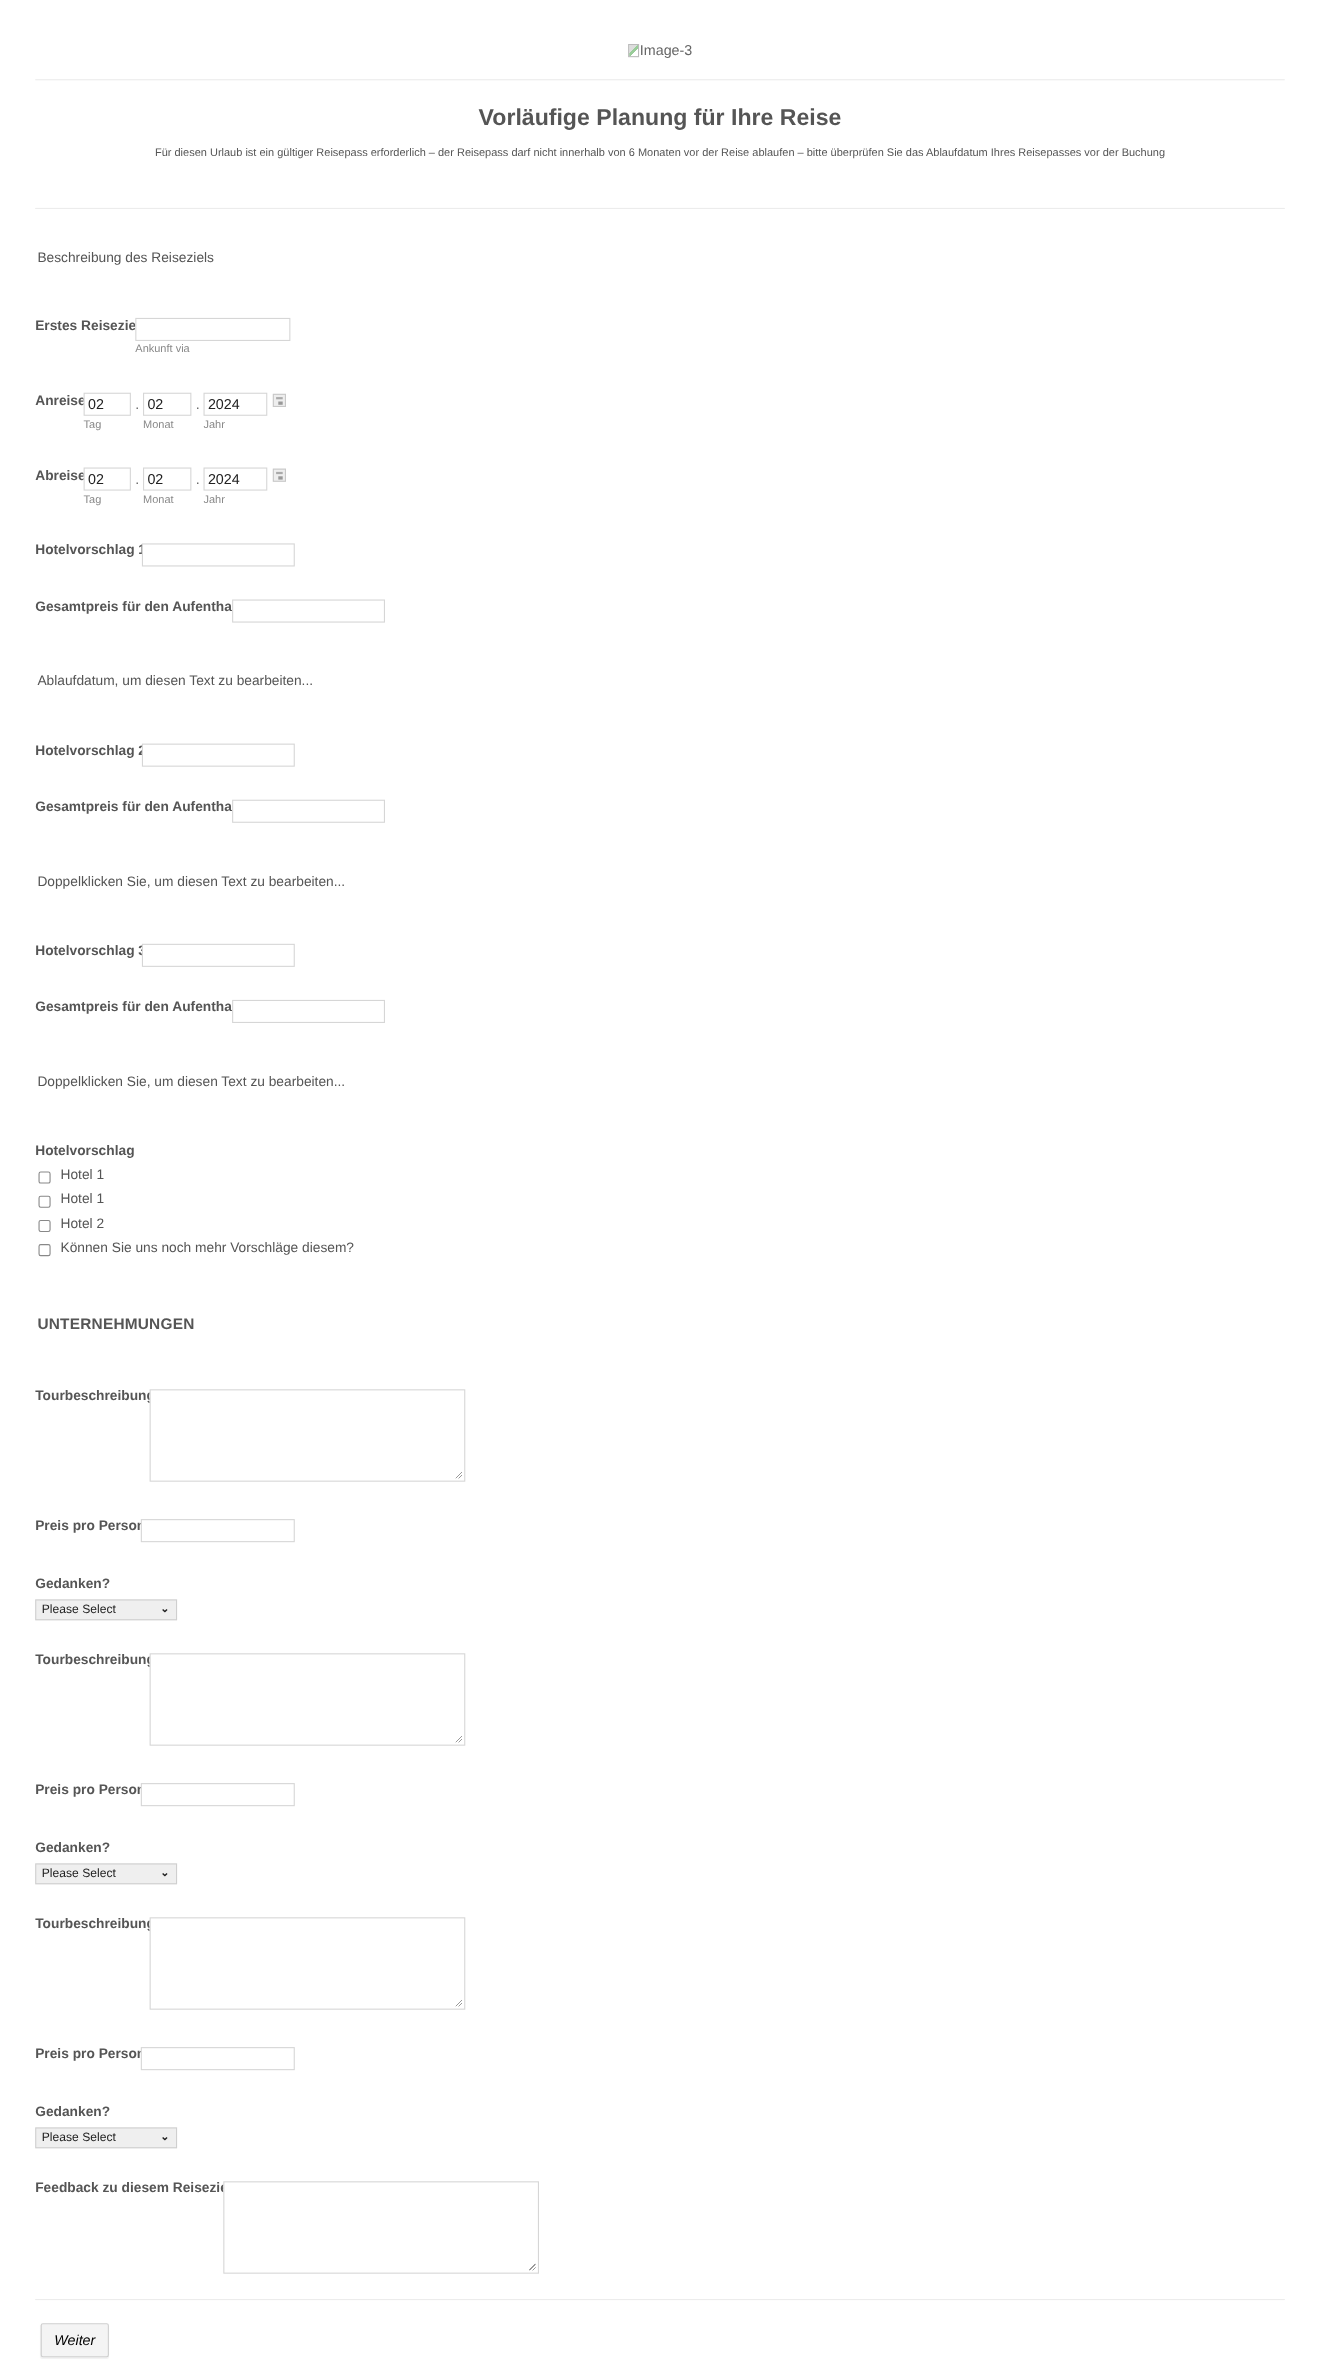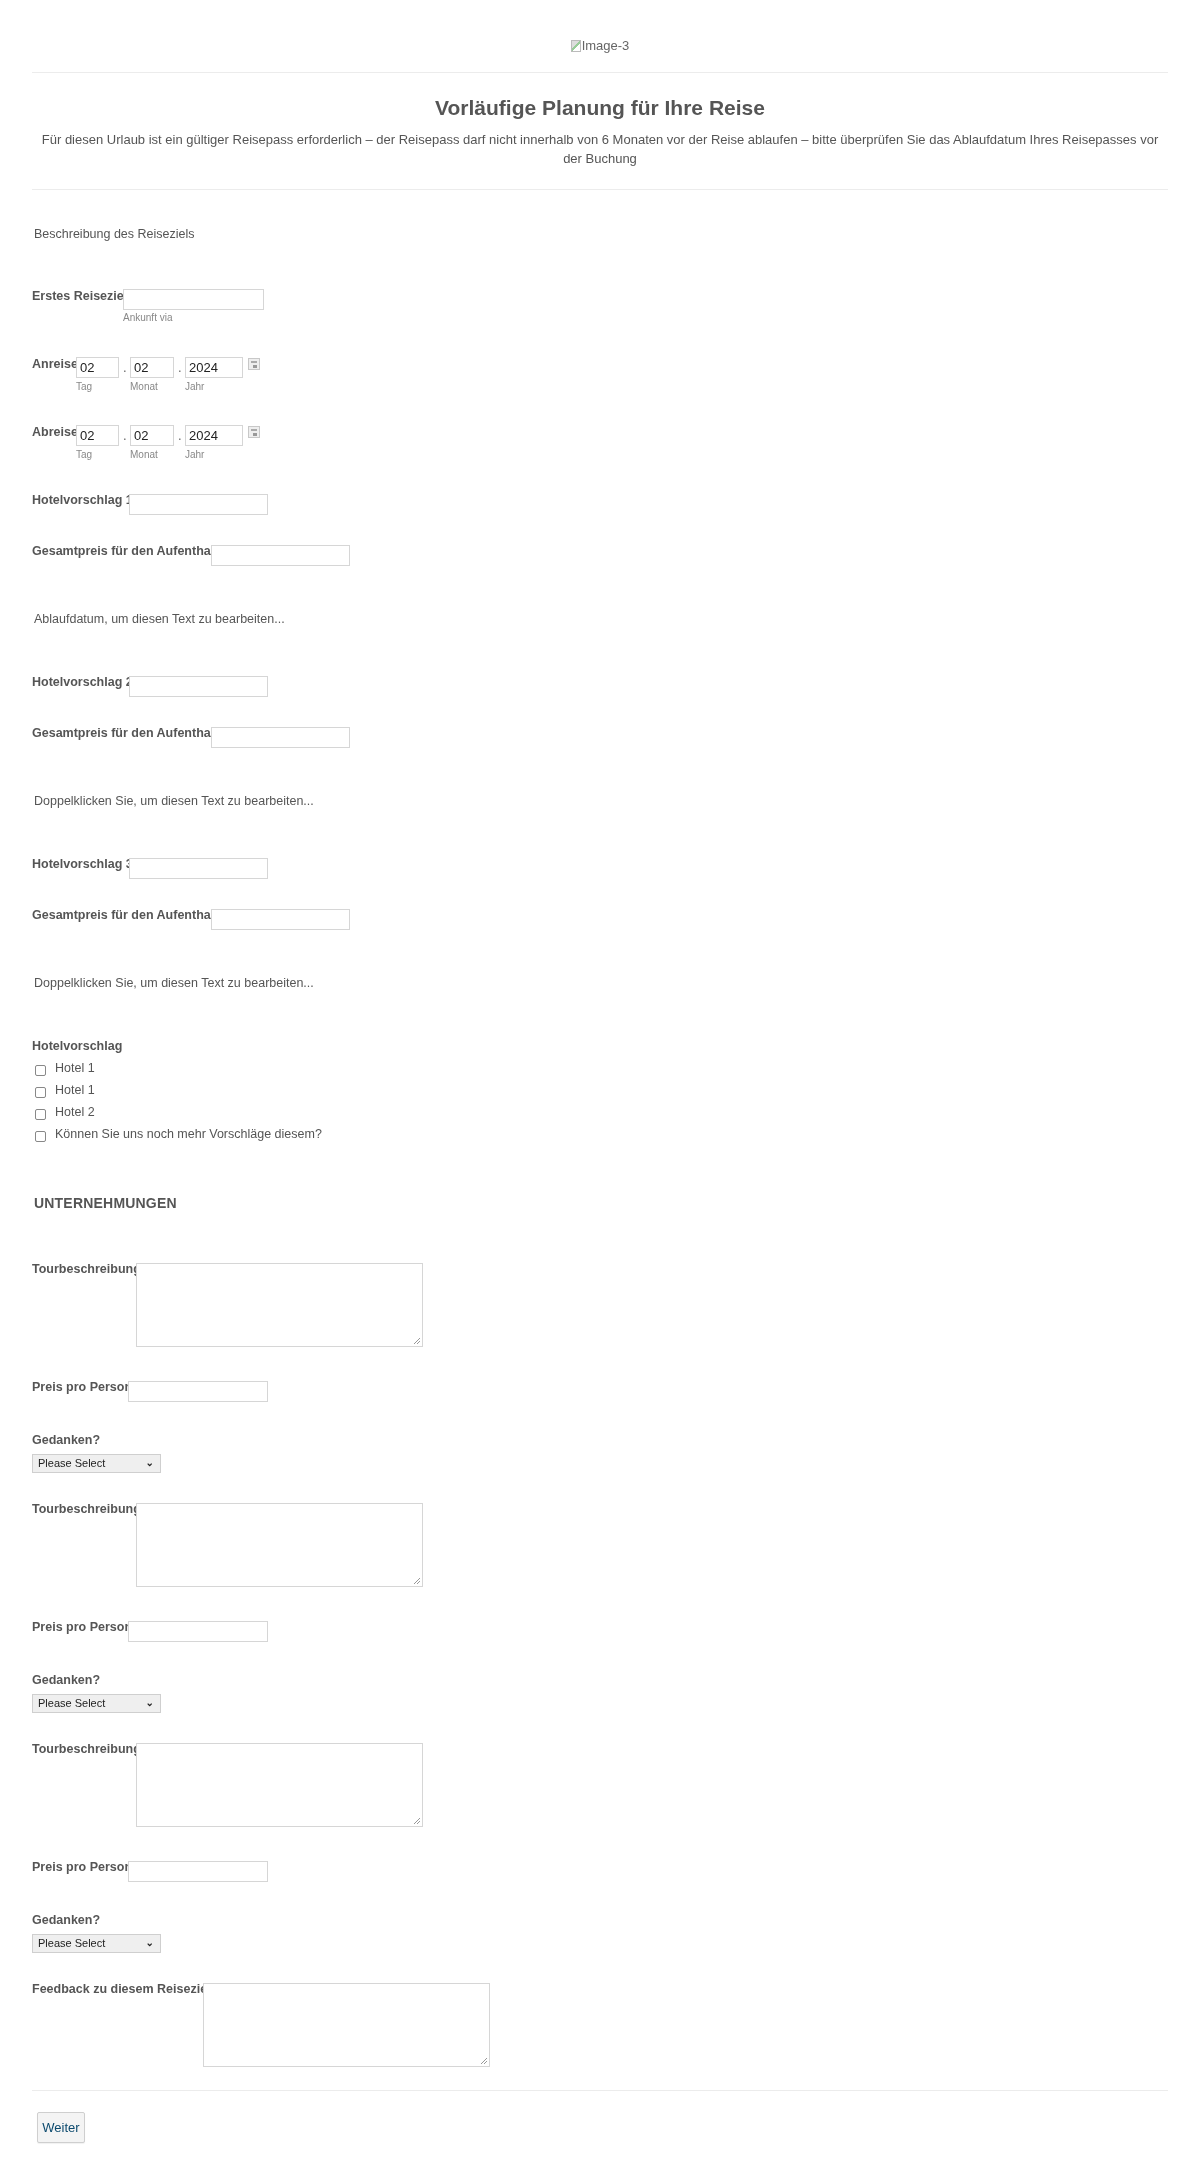--- a/index.html
+++ b/index.html
@@ -5,21 +5,21 @@
     * { box-sizing: border-box; }
     html, body { margin: 0; padding: 0; background: #fff; }
     body {
       width: 1200px; height: 2164px; position: relative; overflow: hidden;
       font-family: "Liberation Sans", sans-serif; color: #555;
     }
     .divider { position: absolute; left: 32px; width: 1136px; height: 0; border-top: 1px solid #ececec; }
     .broken-img { position: absolute; top: 38px; left: 0; width: 1200px; text-align: center; font-size: 13px; color: #666; }
     .broken-img .glyph { display: inline-block; width: 10px; height: 12px; border: 1px solid #bbb; vertical-align: -2px; margin-right: 1px; background: linear-gradient(135deg,#ddd 0,#ddd 40%,#9c9 40%,#9c9 60%,#fff 60%); }
     .title { position: absolute; top: 96px; left: 0; width: 1200px; text-align: center; font-size: 21px; font-weight: bold; color: #555; }
-    .subtitle { position: absolute; top: 130px; left: 32px; width: 1136px; text-align: center; font-size: 13px; line-height: 19px; color: #555; }
+    .subtitle { position: absolute; top: 130px; left: 32px; width: 1136px; text-align: center; font-size: 10px; line-height: 19px; color: #555; }
     .para { position: absolute; left: 34px; font-size: 12.5px; color: #555; }
     .label { position: absolute; font-size: 12.5px; font-weight: bold; color: #555; white-space: nowrap; }
     .text-input {
       position: absolute; height: 21px; border: 1px solid #d6d6d6; background: #fff;
       font-family: "Liberation Sans", sans-serif; font-size: 13px; padding: 2px 3px; color: #222;
     }
     .sublabel { position: absolute; font-size: 10px; color: #888; }
     .sep { position: absolute; font-size: 13px; color: #666; }
     .cal-icon { position: absolute; width: 12px; height: 12px; border: 1px solid #c8c8c8; background: #eee; }
     .cal-icon::before { content: ""; position: absolute; left: 2px; top: 2px; width: 6px; height: 2px; background: #aaa; }
@@ -32,23 +32,24 @@
       font-family: "Liberation Sans", sans-serif; font-size: 13px;
     }
     .resize-grip { position: absolute; right: 2px; bottom: 2px; width: 6px; height: 6px;
       background: linear-gradient(135deg, transparent 45%, #999 45%, #999 55%, transparent 55%, transparent 70%, #999 70%, #999 80%, transparent 80%); }
     .select {
       position: absolute; width: 129px; height: 19px; border: 1px solid #cfcfcf; background: #efefef;
       font-size: 11px; color: #222; padding: 2px 5px; line-height: 13px;
     }
     .select .chev { position: absolute; right: 6px; top: 1px; font-size: 10px; color: #222; font-weight: bold; }
     .btn {
-      position: absolute; left: 37px; top: 2112px; width: 48px; height: 31px; border: 1px solid #cfcfcf;
-      border-radius: 2px; background: #f4f4f4; color: #0c4a6e; font-size: 13px; text-align: center; line-height: 29px;
+      position: absolute; left: 37px; top: 2112px; width: 62px; height: 31px; border: 1px solid #cfcfcf;
+      border-radius: 2px; background: #f4f4f4; color: #000000; font-size: 13px; text-align: center; line-height: 29px;
       box-shadow: 0 1px 1px rgba(0,0,0,0.06);
+      font-style: italic;
     }
   </style>
 </head>
 <body>
 
 <div class="broken-img">
   <span class="glyph"></span><span>Image-3</span>
 </div>
 <div class="divider" style="top:72px"></div>
 <div class="title">Vorläufige Planung für Ihre Reise</div>

